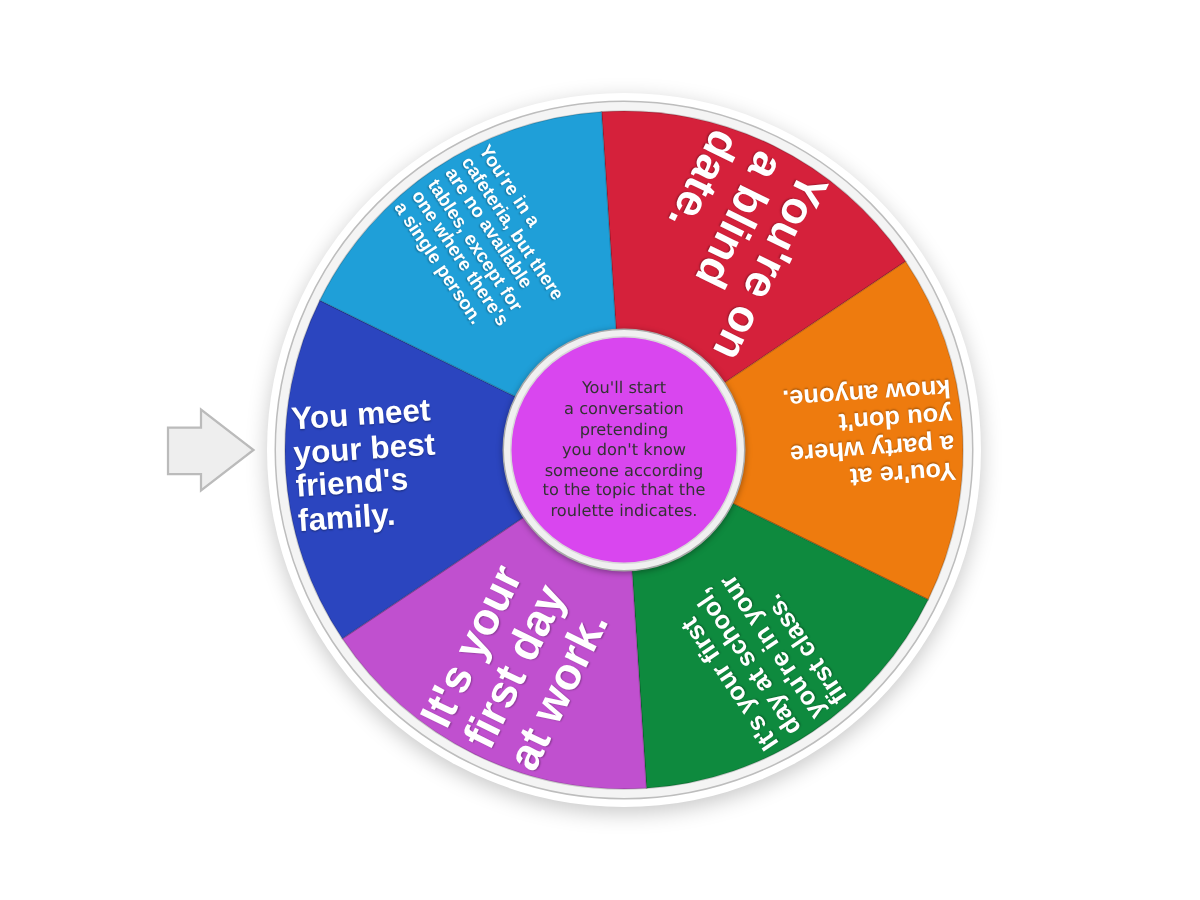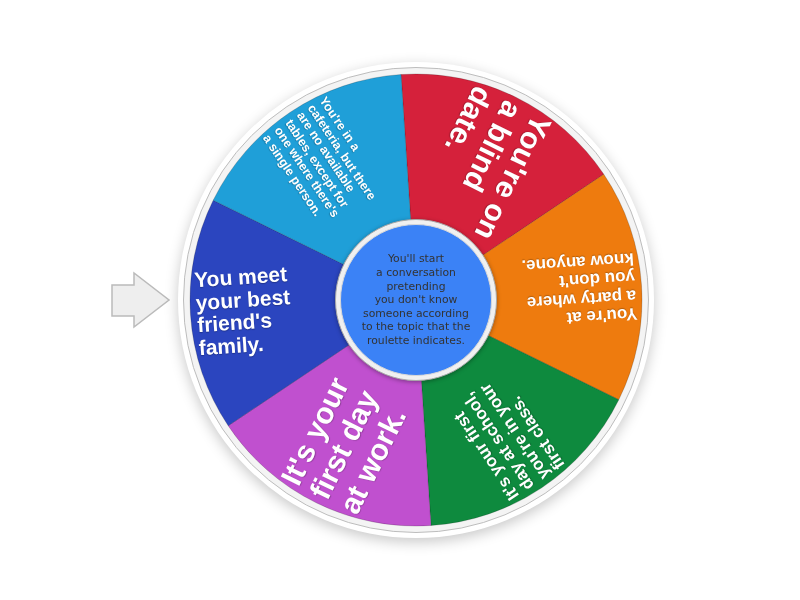--- a/index.html
+++ b/index.html
@@ -48,21 +48,21 @@
     border-radius: 50%;
     background: #f0f0f0;
     box-shadow: 0 1px 4px rgba(0,0,0,0.35);
     border: 1px solid #a9a9a9;
     box-sizing: border-box;
     cursor: pointer;
   }
   .hub-face {
     position: absolute; left: 4px; top: 4px; right: 4px; bottom: 4px;
     border-radius: 50%;
-    background: #3b82f6;
+    background: #d946ef;
     border: 1px solid #d8d8d8;
     box-sizing: border-box;
     display: flex; align-items: center; justify-content: center;
   }
   .hub-text {
     color: #333333;
     font-family: "DejaVu Sans", sans-serif;
     font-size: 10.8px;
     line-height: 1.26;
     text-align: center;

